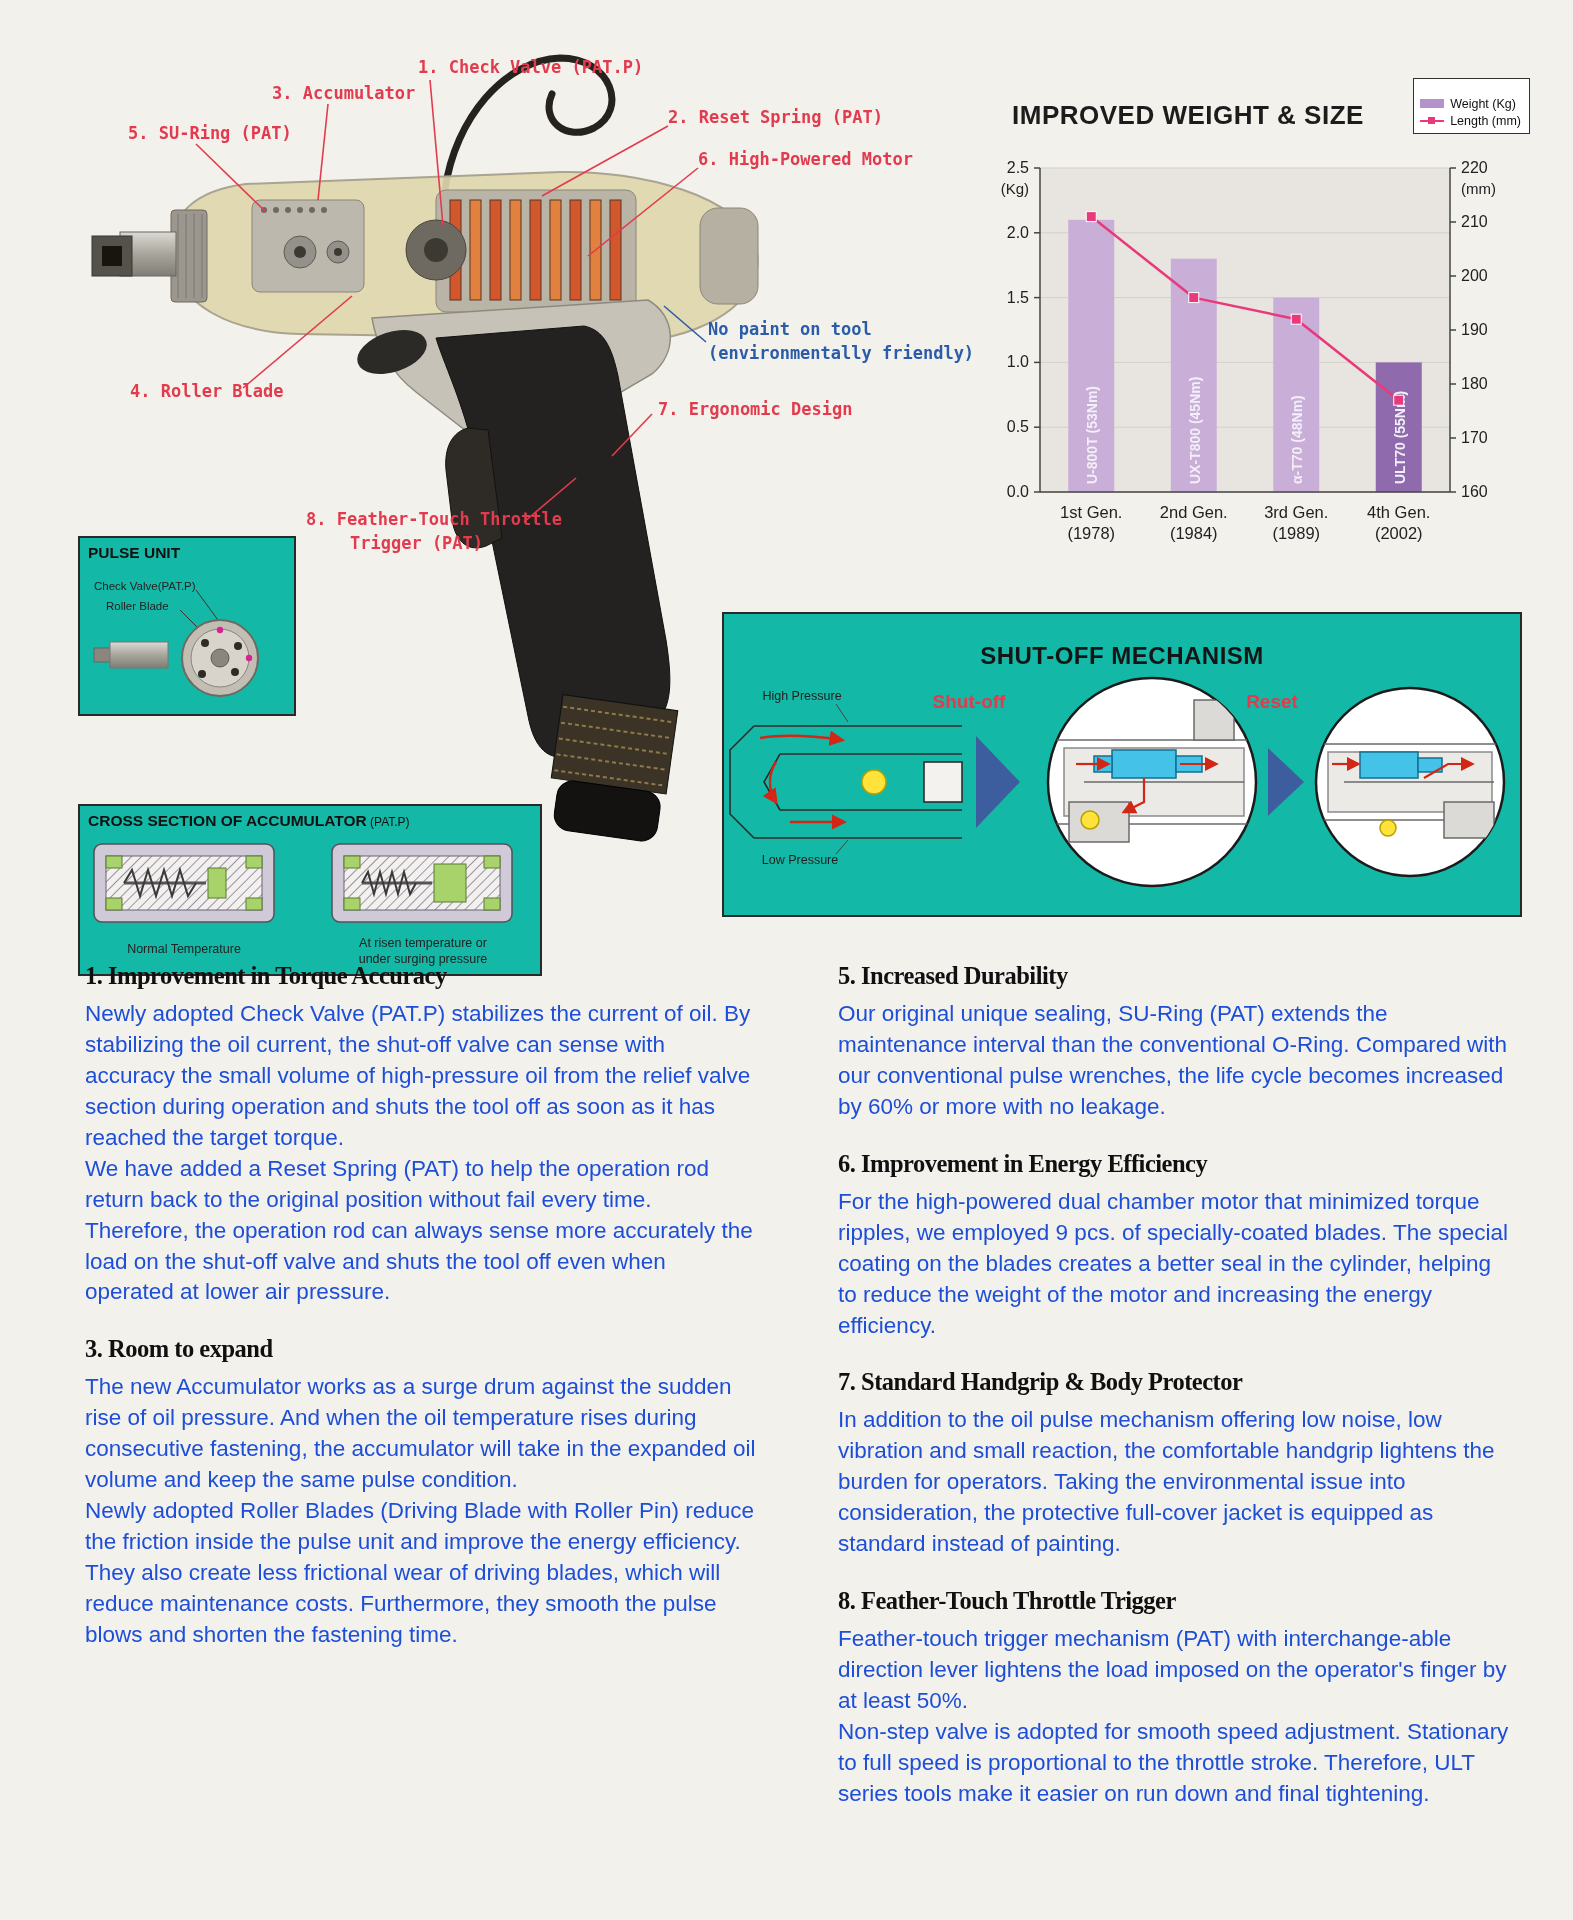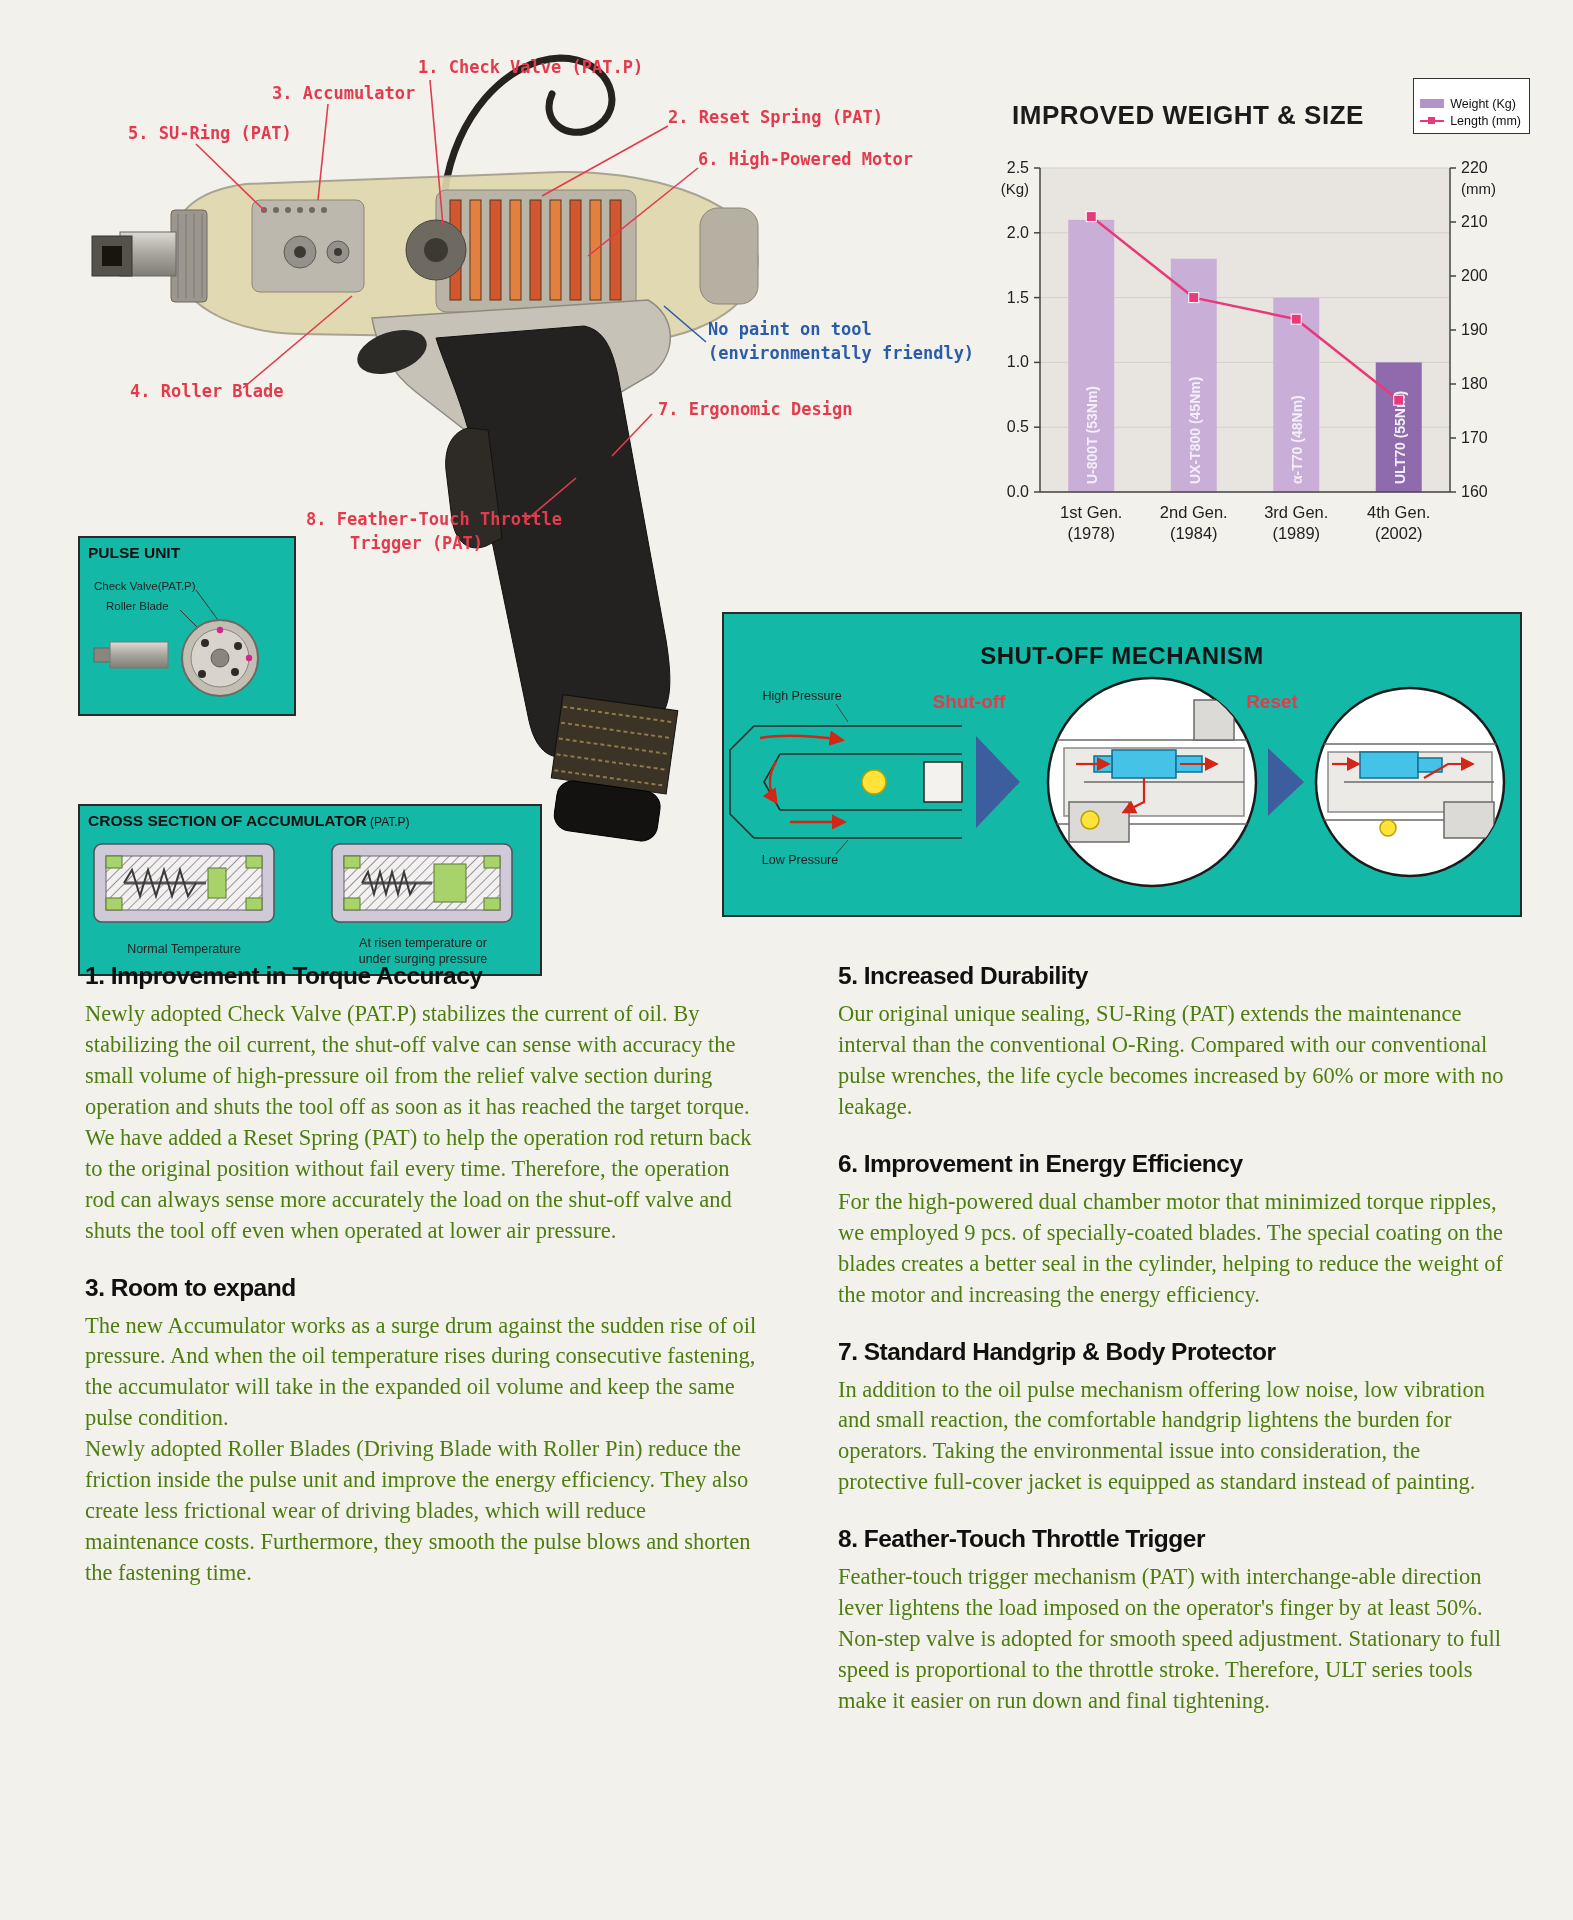--- a/index.html
+++ b/index.html
@@ -73,29 +73,28 @@
   .swatch-line::before{content:"";position:absolute;left:0;top:4px;width:24px;height:2px;background:#e8397a}
   .swatch-line::after{content:"";position:absolute;left:8px;top:1px;width:7px;height:7px;background:#e8397a}
   #chart-svg{position:absolute;left:0;top:62px}
 
   
   #columns{
     position:absolute;left:85px;top:956px;width:1428px;z-index:2;
     display:grid;grid-template-columns:1fr 1fr;column-gap:78px;
   }
   section h3{
-    font-family:Liberation Sans, sans-serif;
+    font-family:Liberation Serif, serif;
     font-size:24.5px;letter-spacing:-.5px;color:#101010;
     margin:27px 0 9px 0;
   }
   .col section:first-child h3{margin-top:6px}
   section p{
-    font-size:22.5px;line-height:1.375;color:#4d7c0f;
+    font-size:22.5px;line-height:1.375;color:#1d4ed8;
     white-space:pre-line;
-    font-family:Liberation Serif, serif;
   }
 </style>
 </head>
 <body>
 
 <svg id="tool-svg" width="960" height="940" viewBox="0 0 960 940">
   <defs>
     <linearGradient id="metalGrad" x1="0" y1="0" x2="0" y2="1">
       <stop offset="0" stop-color="#dcdad4"></stop>
         <stop offset="0.5" stop-color="#a8a59d"></stop>

